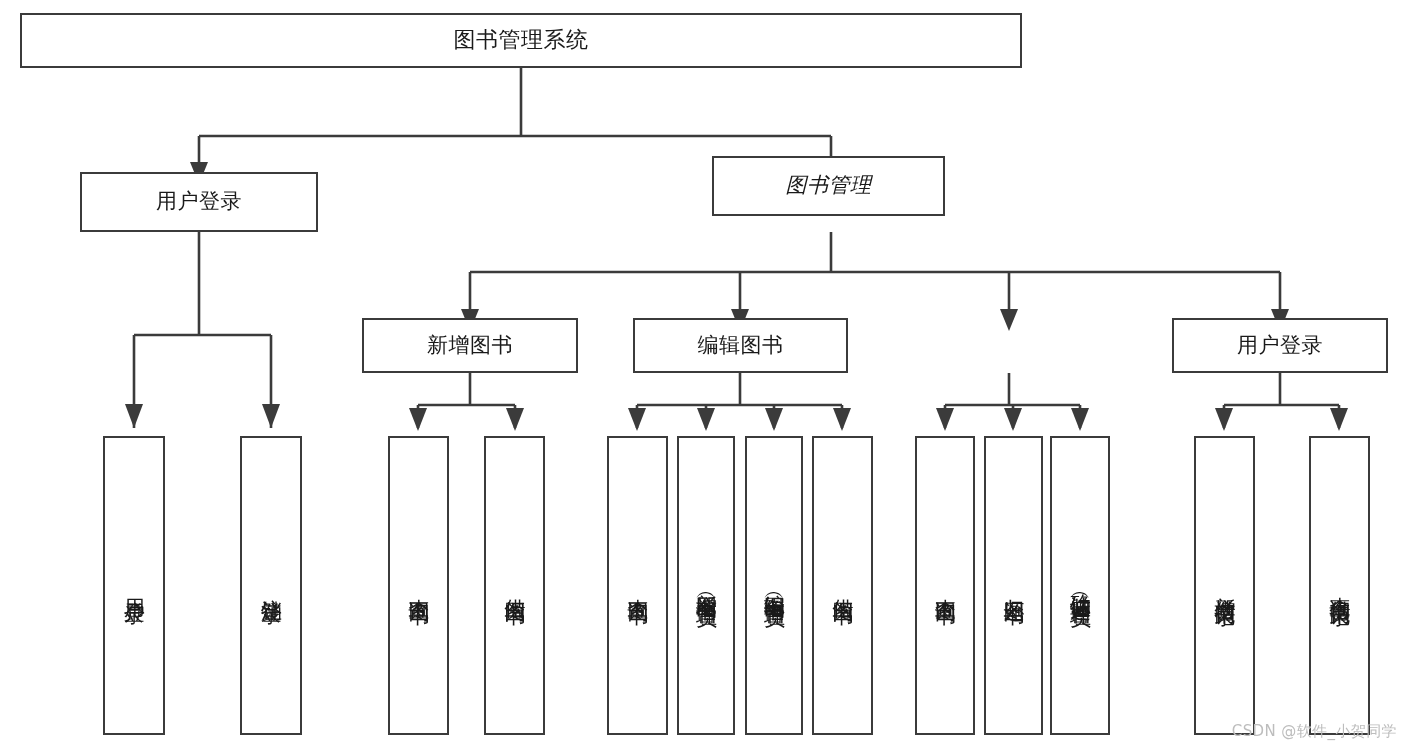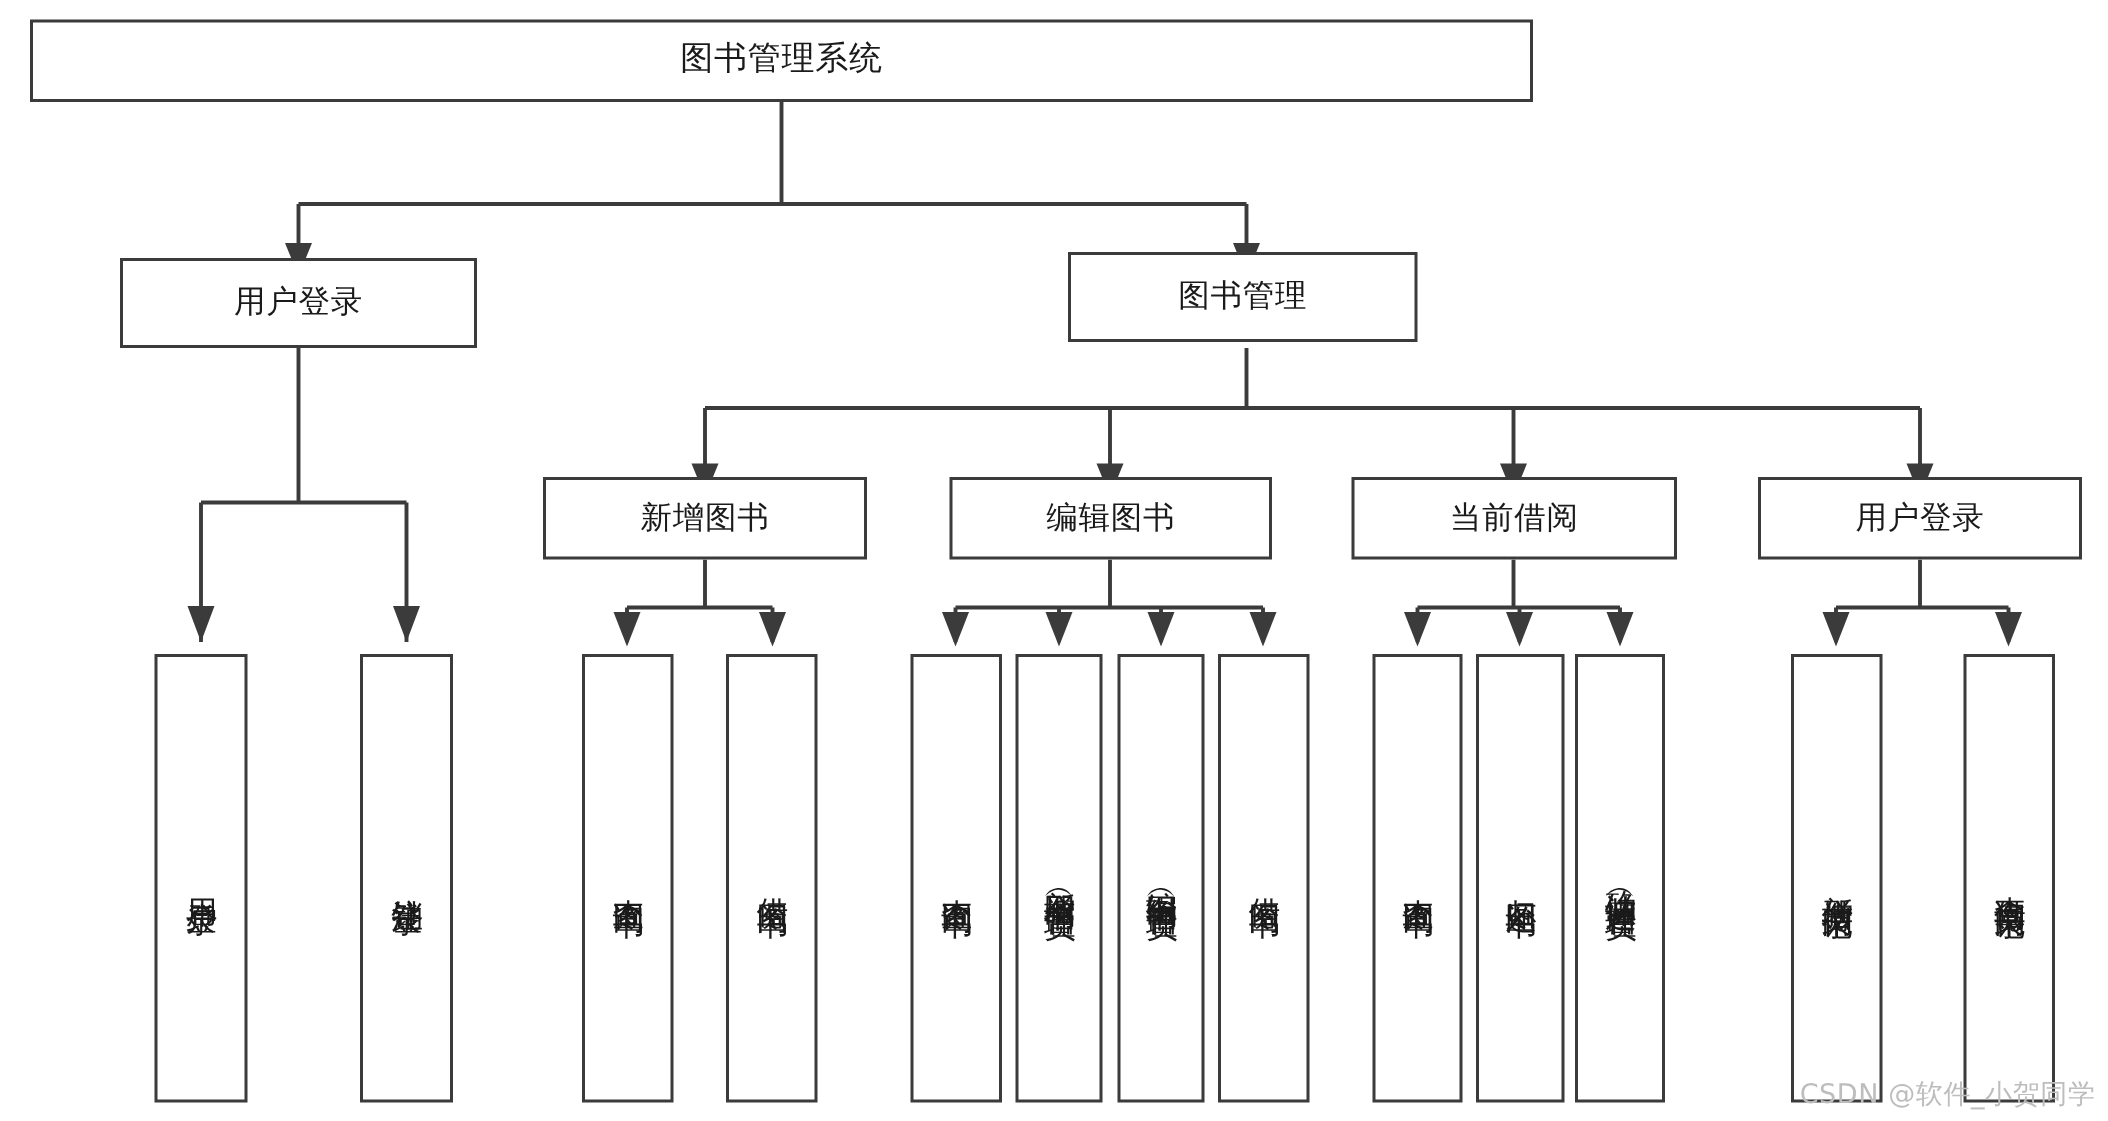--- a/index.html
+++ b/index.html
@@ -56,21 +56,21 @@
     max-height: 270px;
   }
   .node.root .node-label { font-size: 22px; }
   .node.level1 .node-label { font-size: 21px; }
   .node.level2 .node-label { font-size: 21px; }
 
   #watermark {
     position: absolute;
     right: 8px;
     bottom: 6px;
-    font-size: 18px;
+    font-size: 15px;
     color: #bdbdbd;
     letter-spacing: 0.4px;
     z-index: 5;
     white-space: nowrap;
     font-family: "DejaVu Sans", "Liberation Sans", sans-serif;
   }
 </style>
 </head>
 <body>
 
@@ -157,35 +157,32 @@
   </svg>
 
   <div class="node root" style="left:20px; top:13px; width:1002px; height:55px;">
     <span class="node-label">图书管理系统</span>
   </div>
 
   <div class="node level1" style="left:80px; top:172px; width:238px; height:60px;">
     <span class="node-label">用户登录</span>
   </div>
 
-  <div class="node level1" style="left:712px; top:168px; width:233px; height:60px;">
+  <div class="node level1" style="left:712px; top:156px; width:233px; height:60px;font-style:italic;">
     <span class="node-label">图书管理</span>
   </div>
 
   <div class="node level2" style="left:362px; top:318px; width:216px; height:55px;">
     <span class="node-label">新增图书</span>
   </div>
 
   <div class="node level2" style="left:633px; top:318px; width:215px; height:55px;">
     <span class="node-label">编辑图书</span>
   </div>
 
-  <div class="node level2" style="left:901px; top:318px; width:217px; height:55px;">
-    <span class="node-label">当前借阅</span>
-  </div>
 
   <div class="node level2" style="left:1172px; top:318px; width:216px; height:55px;">
     <span class="node-label">用户登录</span>
   </div>
 
   <div class="node vertical" style="left:103px; top:436px; width:62px; height:299px;">
     <span class="node-label">用户登录</span>
   </div>
 
   <div class="node vertical" style="left:240px; top:436px; width:62px; height:299px;">

